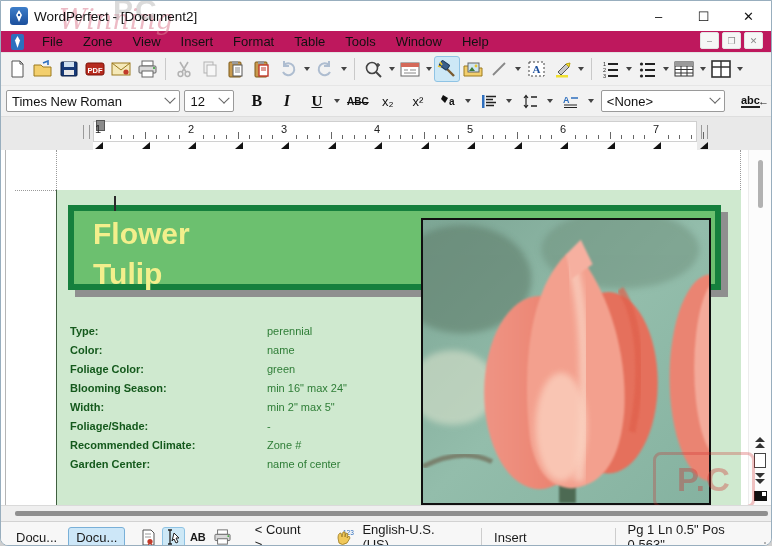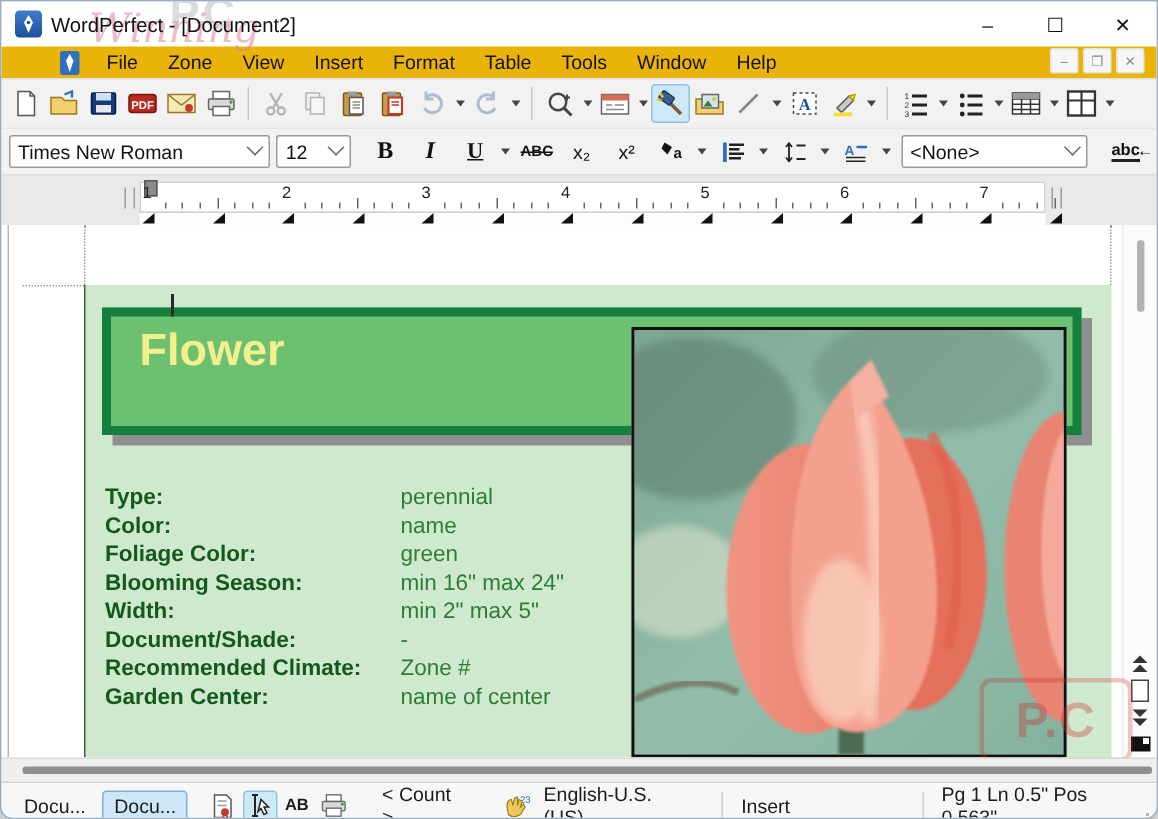--- a/index.html
+++ b/index.html
@@ -11,21 +11,21 @@
             display:flex;align-items:center;justify-content:center;}
   .app-icon svg{display:block}
   .title-text{font-size:13.5px;color:#111;z-index:2;}
   .wm-script{position:absolute;left:58px;top:3px;font-family:"DejaVu Serif",serif;font-style:italic;
              font-size:27px;color:rgba(222,130,150,.55);z-index:1;pointer-events:none;}
   .wm-block{position:absolute;left:112px;top:-8px;font-size:30px;font-weight:bold;color:rgba(190,190,190,.55);
             letter-spacing:2px;z-index:1;pointer-events:none;}
   .win-btns{margin-left:auto;display:flex;align-items:center;height:100%;}
   .win-btn{width:45px;height:100%;display:flex;align-items:center;justify-content:center;font-size:13px;color:#111;}
   
-  .menubar{height:21px;background:#eab308;display:flex;align-items:center;font-size:13px;color:#111;flex:0 0 auto;position:relative;padding-left:29px;}
+  .menubar{height:21px;background:#be185d;display:flex;align-items:center;font-size:13px;color:#111;flex:0 0 auto;position:relative;}
   .doc-icon{width:15px;height:16px;margin:0 7px 0 9px;}
   .menu-item{padding:1px 10px;}
   .doc-win-btns{position:absolute;right:8px;top:1px;display:flex;gap:3px;}
   .dwb{width:17px;height:15px;border:1px solid #e3e3e3;border-radius:2px;display:flex;align-items:center;
        justify-content:center;font-size:9px;color:#888;background:#f6f6f6;}
   
   .toolbar{height:32px;background:#f2f2f2;border-top:1px solid #e2e2e2;display:flex;align-items:center;
            padding-left:3px;flex:0 0 auto;}
   .tbtn{width:26px;height:26px;display:flex;align-items:center;justify-content:center;border-radius:3px;flex:0 0 auto;}
   .tbtn.active{background:#cde8f6;border:1px solid #8fc3e4;box-sizing:border-box;}
@@ -59,21 +59,21 @@
   
   .docview{height:355px;position:relative;background:#ffffff;overflow:hidden;flex:0 0 auto;}
   .page-edge{position:absolute;left:4px;top:0;bottom:0;width:1px;background:#b5b5b5;}
   .guide-v{position:absolute;border-left:1px dotted #9a9a9a;width:0;}
   .guide-h{position:absolute;border-top:1px dotted #9a9a9a;height:0;}
   .card{position:absolute;left:55px;top:40px;width:685px;height:315px;background:#cfe9cf;border-left:1px solid #3f5f3f;box-sizing:border-box;}
   .titlebox{position:absolute;left:11px;top:15px;width:653px;height:85px;background:#6cc06f;
             border:6px solid #15803d;box-shadow:7px 7px 0 #8f8f8f;box-sizing:border-box;}
   .titlebox .line{font-size:30px;font-weight:bold;color:#f3ef8c;line-height:40px;padding-left:19px;}
   .anchor-tick{position:absolute;left:40px;top:-15px;width:2px;height:15px;background:#2a2a2a;}
-  .details{position:absolute;left:13px;top:132px;display:grid;grid-template-columns:197px auto;font-size:15px;line-height:19px;}
+  .details{position:absolute;left:13px;top:132px;display:grid;grid-template-columns:197px auto;font-size:11px;line-height:19px;}
   .dlabel{font-weight:bold;color:#14591c;}
   .dvalue{color:#2e7d36;}
   .photo{position:absolute;left:420px;top:68px;width:290px;height:287px;border:2px solid #101010;box-sizing:border-box;background:#8fb5a5;}
   .photo svg{display:block;width:100%;height:100%;}
   .pc-wm{position:absolute;left:652px;top:302px;width:96px;height:50px;border:3px solid rgba(205,40,40,.28);
          border-radius:8px;color:rgba(205,40,40,.34);font-size:33px;font-weight:bold;display:flex;
          align-items:center;justify-content:center;z-index:5;letter-spacing:1px;}
   .vscroll{position:absolute;right:0;top:0;width:22px;height:100%;background:#fcfcfc;border-left:1px solid #ececec;}
   .vthumb{position:absolute;left:9px;top:10px;width:5px;height:48px;background:#b2b2b2;border-radius:3px;}
   .vnav{position:absolute;left:0;bottom:4px;width:100%;display:flex;flex-direction:column;align-items:center;}
@@ -494,41 +494,42 @@
     <div class="page-edge"></div>
     <div class="guide-v" style="left:55px;top:0;height:40px;"></div>
     <div class="guide-v" style="left:739px;top:0;height:40px;"></div>
     <div class="guide-h" style="left:14px;top:40px;width:41px;"></div>
 
     <div class="card">
       <div class="titlebox">
         <div class="anchor-tick"></div>
         <div style="padding-top:3px;">
           <div class="line">Flower</div>
+          <div class="line">Tulip</div>
         </div>
       </div>
       <div class="details">
 
           <span class="dlabel">Type:</span>
           <span class="dvalue">perennial</span>
 
           <span class="dlabel">Color:</span>
           <span class="dvalue">name</span>
 
           <span class="dlabel">Foliage Color:</span>
           <span class="dvalue">green</span>
 
           <span class="dlabel">Blooming Season:</span>
 
           <span class="dvalue">min 16" max 24"</span>
 
           <span class="dlabel">Width:</span>
           <span class="dvalue">min 2" max 5"</span>
 
-          <span class="dlabel">Document/Shade:</span>
+          <span class="dlabel">Foliage/Shade:</span>
           <span class="dvalue">-</span>
 
           <span class="dlabel">Recommended Climate:</span>
           <span class="dvalue">Zone #</span>
 
           <span class="dlabel">Garden Center:</span>
           <span class="dvalue">name of center</span>
         </div>
     </div>
 

